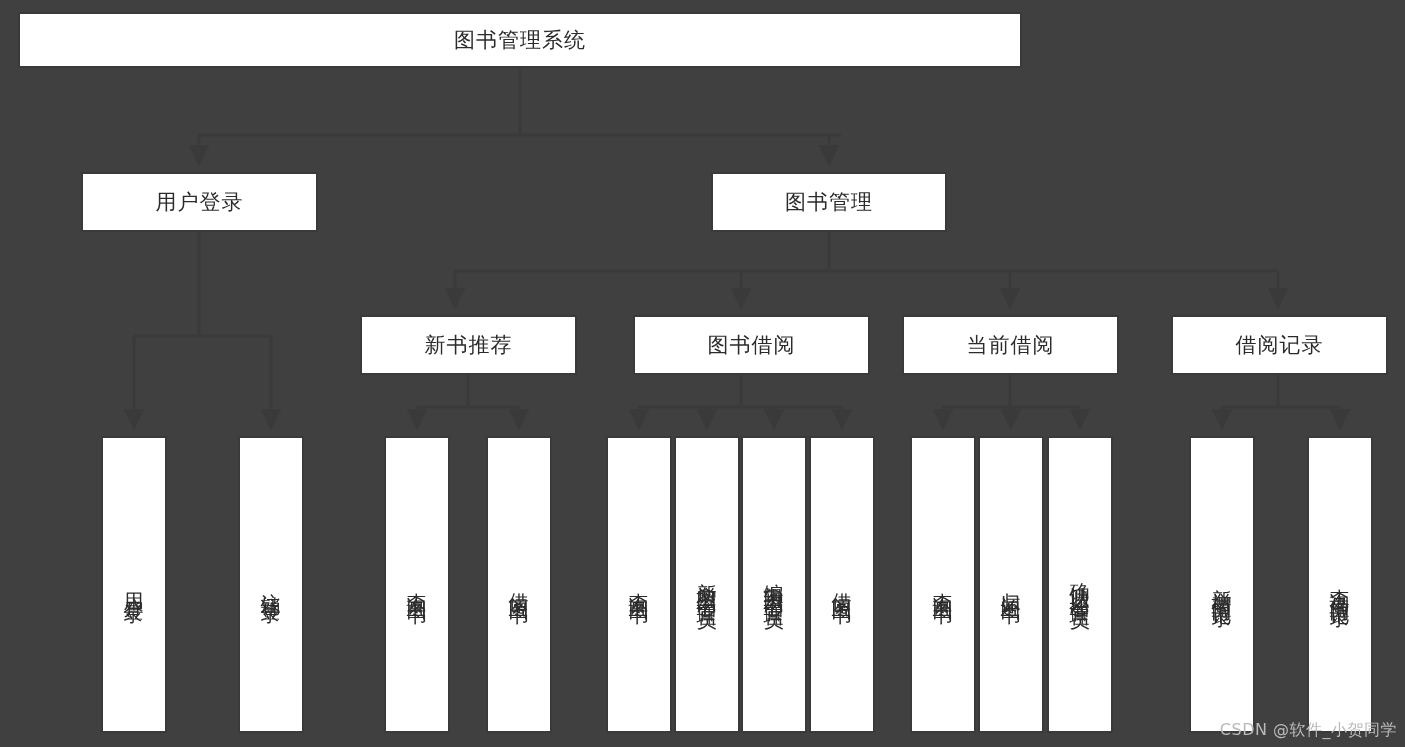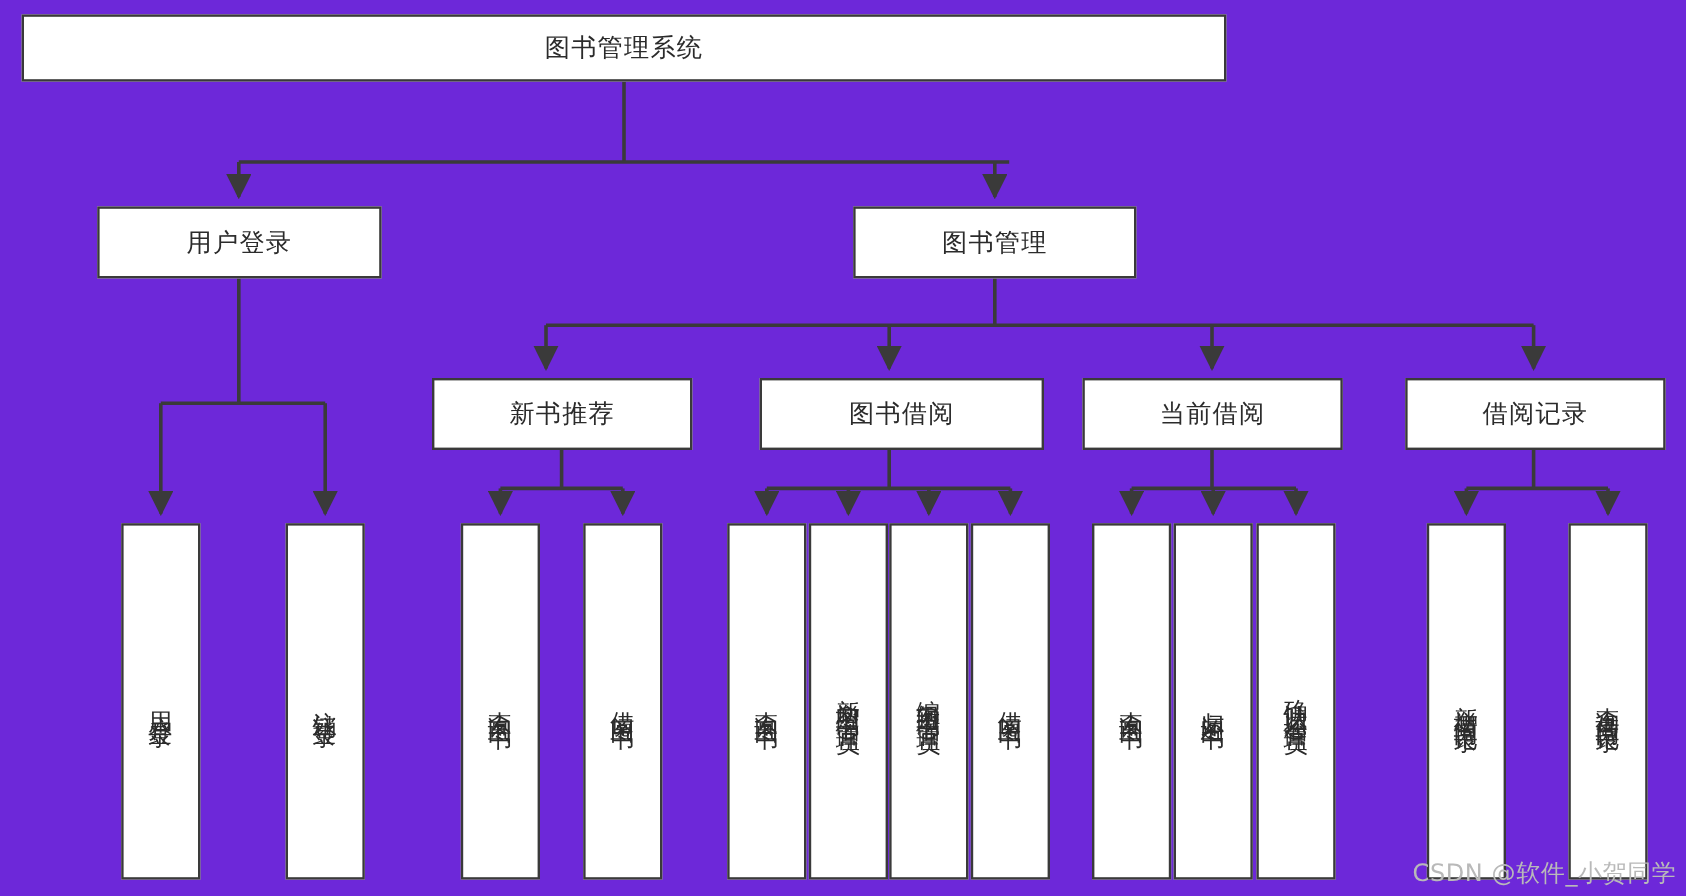--- a/index.html
+++ b/index.html
@@ -7,21 +7,21 @@
     padding: 0;
     background: #ffffff;
   }
   body {
     font-family: "DejaVu Sans", "Liberation Sans", sans-serif;
   }
   #canvas {
     position: relative;
     width: 1405px;
     height: 747px;
-    background: #6d28d9;
+    background: #404040;
     overflow: hidden;
   }
   #wires {
     position: absolute;
     left: 0;
     top: 0;
     width: 1405px;
     height: 747px;
   }
   .node {
@@ -50,21 +50,21 @@
     display: block;
   }
   .node .htext {
     display: block;
     white-space: nowrap;
   }
   .watermark {
     position: absolute;
     right: 8px;
     bottom: 6px;
-    font-size: 20px;
+    font-size: 16px;
     color: #b9b9b9;
     letter-spacing: 0.5px;
     white-space: nowrap;
     pointer-events: none;
   }
 </style>
 </head>
 <body>
 
 <div id="canvas">

